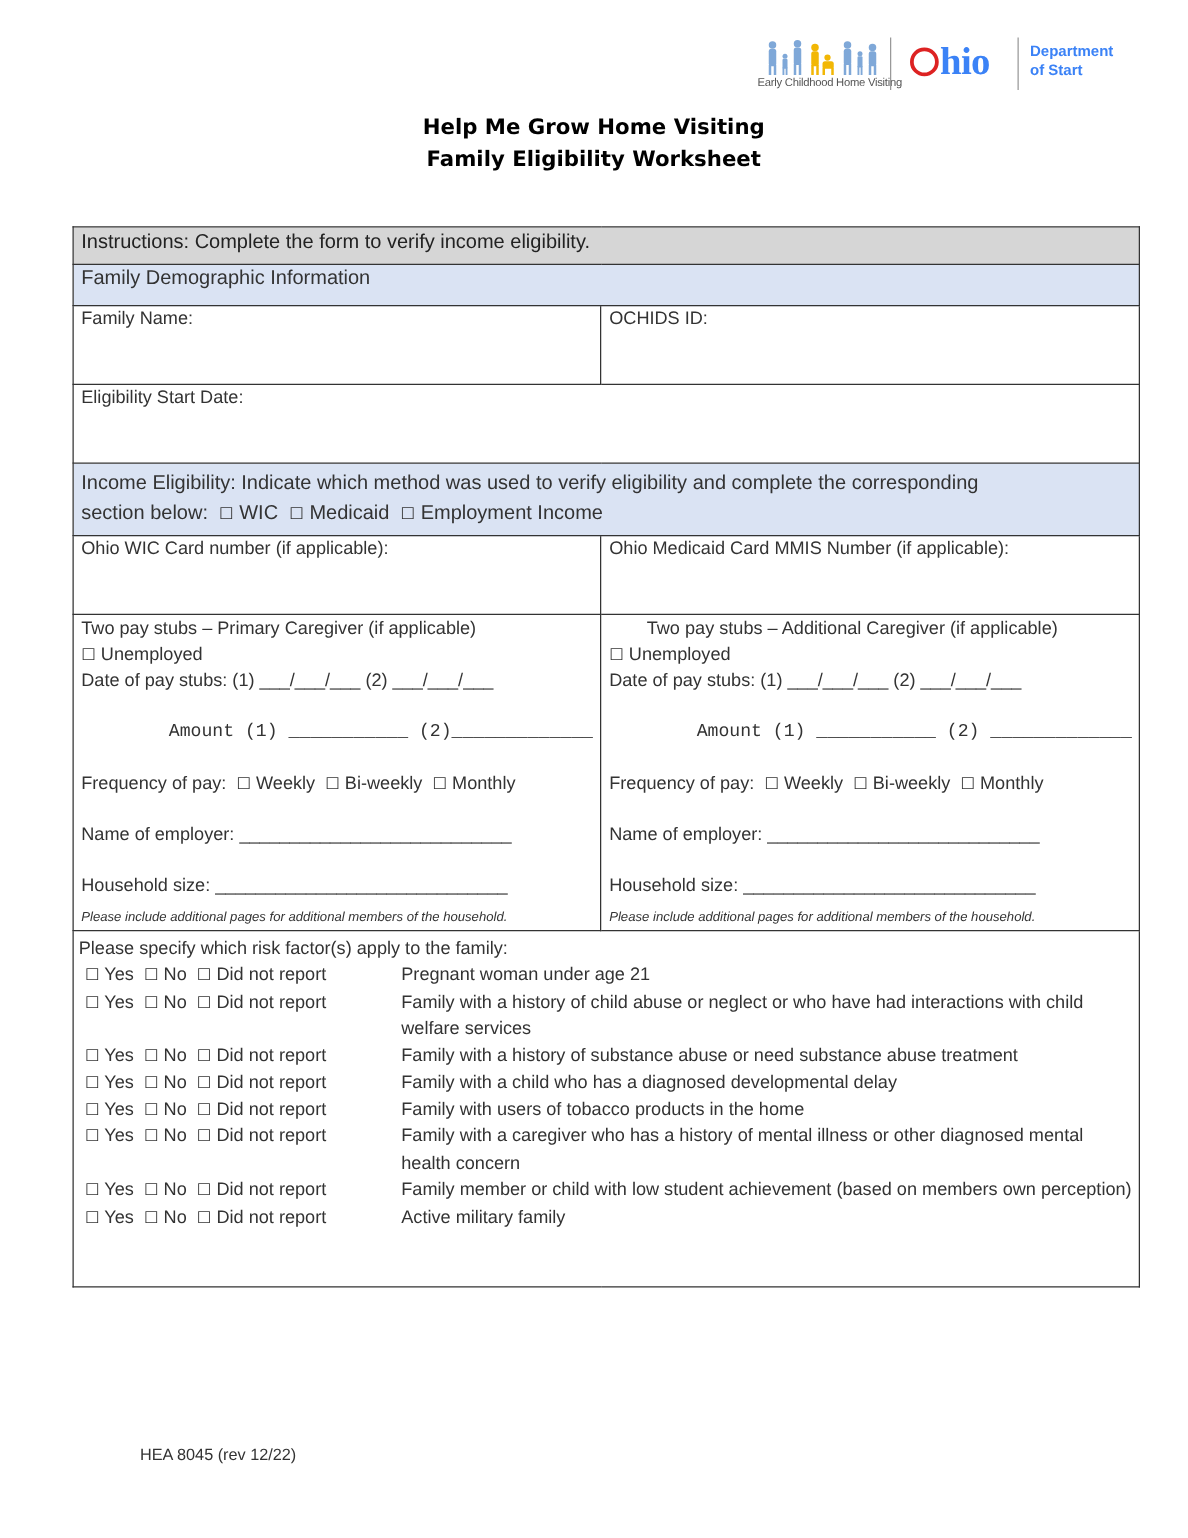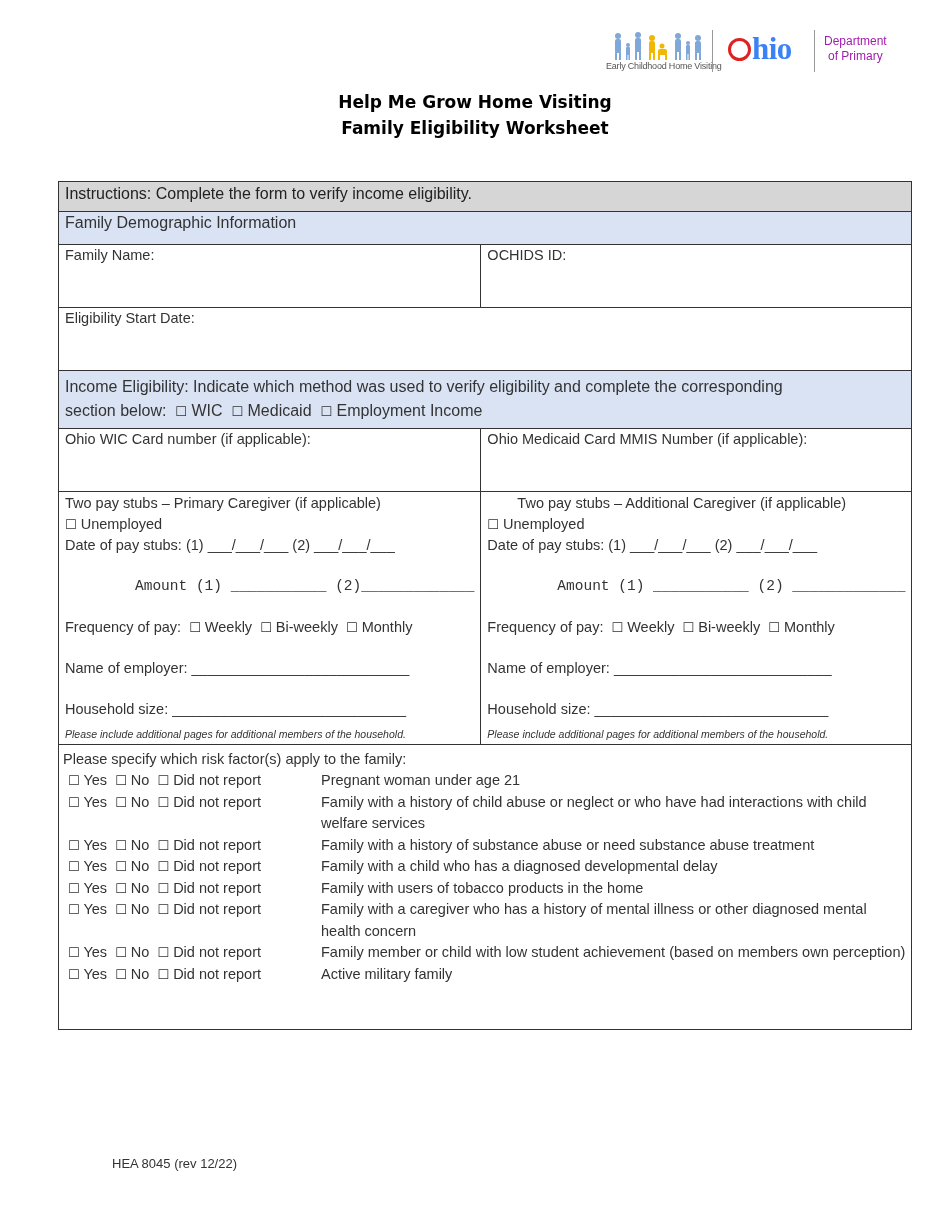--- a/index.html
+++ b/index.html
@@ -4,21 +4,21 @@
 <style>
   html, body { margin:0; padding:0; background:#fff; }
   body { width:950px; height:1230px; position:relative; font-family:"Liberation Sans", sans-serif; color:#333; overflow:hidden; }
   .logo-area { position:absolute; left:590px; top:28px; height:46px; width:310px; }
   .family-figs { position:absolute; left:20px; top:4px; width:100px; height:28px; }
   .ech-text { position:absolute; left:16px; top:33px; font-size:9px; color:#555; letter-spacing:-0.2px; white-space:nowrap; }
   .vsep1 { position:absolute; left:122px; top:2px; width:1px; height:42px; background:#999; }
   .ohio { position:absolute; left:138px; top:3px; font-family:"Liberation Serif", serif; font-size:31px; font-weight:bold; color:#3b82f6; letter-spacing:-0.5px; }
   .ohio .o { display:inline-block; width:23px; height:23px; border:3px solid #d22; border-radius:50%; box-sizing:border-box; vertical-align:-2px; margin-right:1px; }
   .vsep2 { position:absolute; left:224px; top:2px; width:1px; height:42px; background:#999; }
-  .dept { position:absolute; left:234px; top:6px; font-size:12px; font-weight:normal; color:#a21caf; line-height:15px;text-align:center; }
+  .dept { position:absolute; left:234px; top:6px; font-size:12px; font-weight:bold; color:#3b82f6; line-height:15px; }
   .title { position:absolute; left:0; width:950px; text-align:center; font-weight:bold; font-size:17px; color:#000000; font-family:"DejaVu Sans", sans-serif; }
   .t1 { top:92px; } .t2 { top:118px; }
   table.form { position:absolute; left:58px; top:181px; width:834px; border-collapse:collapse; font-size:14.5px; color:#333; }
   table.form td { border:1px solid #333; vertical-align:top; padding:2px 6px; }
   .hdr-gray { background:#d6d6d6; font-size:16px; color:#222; height:24px; padding-top:3px !important; }
   .hdr-blue { background:#dae3f3; font-size:16px; color:#333; }
   .cell-h { height:58px; }
   .half { width:50%; }
   .line { display:block; white-space:nowrap; line-height:21px; }
   .gap { height:20px; }
@@ -72,21 +72,21 @@
         <rect x="48" y="22" width="2" height="6"></rect>
         <rect x="55" y="22" width="2" height="6"></rect>
     </g>
   </svg>
   <div class="ech-text">Early Childhood Home Visiting</div>
   <div class="vsep1"></div>
   <div class="ohio"><span class="o"></span><span>hio</span></div>
   <div class="vsep2"></div>
   <div class="dept">
     <div>Department</div>
-    <div>of Primary</div>
+    <div>of Start</div>
   </div>
 </div>
 
 <div class="title t1">Help Me Grow Home Visiting</div>
 <div class="title t2">Family Eligibility Worksheet</div>
 
 <table class="form">
   <tbody>
       <tr>
     <td colspan="2" class="hdr-gray">Instructions: Complete the form to verify income eligibility.</td>

